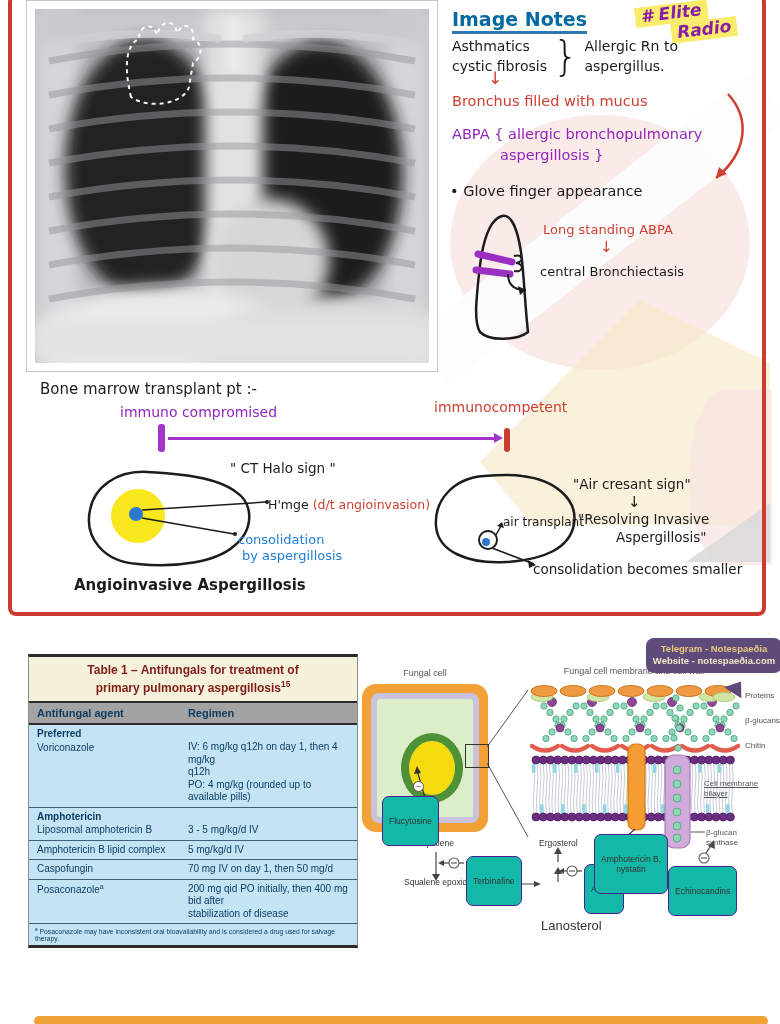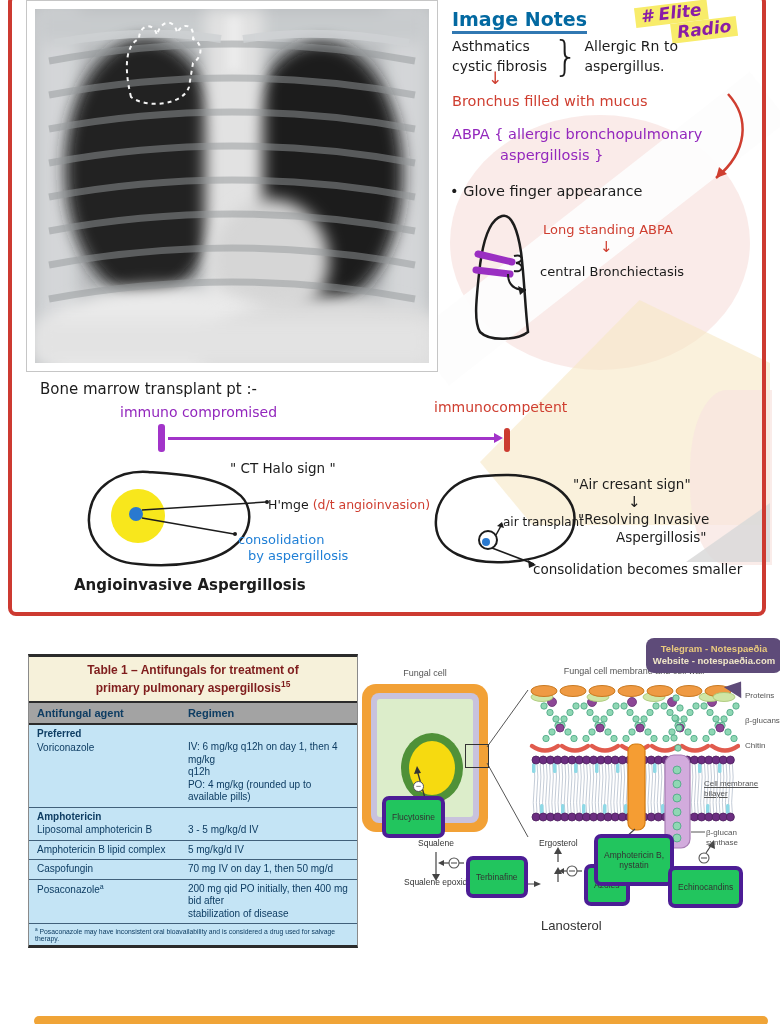--- a/index.html
+++ b/index.html
@@ -67,22 +67,22 @@
 
   
   .dlabel{font-size:9px;color:#555;z-index:3;}
   .sideL{font-size:8px;color:#555;z-index:4;line-height:1.2;}
   .cell-wall{left:362px;top:684px;width:126px;height:148px;background:#f2a136;border-radius:14px;
              padding:9px;box-sizing:border-box;z-index:3;}
   .cell-mem{width:100%;height:100%;background:#c8c2dd;border-radius:8px;padding:6px;box-sizing:border-box;}
   .cell-cyto{width:100%;height:100%;background:#dcedca;border-radius:3px;position:relative;}
   .nucleus{position:absolute;left:24px;top:34px;width:62px;height:70px;background:#4f9138;border-radius:50%;}
   .nucleus .inner{position:absolute;left:8px;top:8px;width:46px;height:54px;background:#f6da10;border-radius:50%;}
-  .pill-label{border:4px solid #4c1d95;border-radius:7px;background:#22c55e;font-size:8.5px;color:#333;
-              padding:12px 6px;z-index:5;white-space:nowrap;}
+  .pill-label{border:1px solid #4c1d95;border-radius:7px;background:#14b8a6;font-size:8.5px;color:#333;
+              padding:19px 6px;z-index:5;white-space:nowrap;}
   .minus-circ{width:9px;height:9px;border:1px solid #555;border-radius:50%;background:#fff;color:#444;
               font-size:9px;line-height:8px;text-align:center;z-index:5;}
   .zoom-box{left:465px;top:744px;width:22px;height:22px;border:1.5px solid #333;z-index:4;}
   .badge{left:646px;top:638px;width:128px;background:#5e4b79;border-radius:8px;padding:5px 4px;
          text-align:center;z-index:6;line-height:1.3;}
   .badge .b1{color:#e9c97c;font-weight:bold;font-size:9.5px;}
   .badge .b2{color:#f0e6c8;font-weight:bold;font-size:9.5px;}
   .badge-tail{left:726px;top:684px;width:0;height:0;border-style:solid;border-width:16px 5px 0 13px;
               border-color:#5e4b79 transparent transparent transparent;transform:rotate(-18deg);z-index:5;}
   .bottom-bar{left:34px;top:1016px;width:734px;height:10px;background:#f0a437;border-radius:5px;z-index:3;}
@@ -199,21 +199,21 @@
     <line x1="66" y1="60" x2="190" y2="52" stroke="#1c1c1c" stroke-width="1.5"></line>
     <circle cx="191" cy="52" r="2" fill="#1c1c1c"></circle>
     <line x1="66" y1="68" x2="158" y2="84" stroke="#1c1c1c" stroke-width="1.5"></line>
     <circle cx="159" cy="84" r="2" fill="#1c1c1c"></circle>
   </svg>
   <div class="abs hand t-z3" style="left:230px;top:460px;font-size:13.5px;">" CT Halo sign "</div>
   <div class="abs hand t-z3" style="left:268px;top:497px;font-size:12.5px;">
     <span>H'mge </span><span class="red">(d/t angioinvasion)</span>
   </div>
   <div class="abs hand blue t-z3" style="left:238px;top:532px;font-size:13px;">consolidation</div>
-  <div class="abs hand blue t-z3" style="left:248px;top:548px;font-size:13px;">by aspergillosis</div>
+  <div class="abs hand blue t-z3" style="left:242px;top:548px;font-size:13px;">by aspergillosis</div>
   <div class="abs hand cap-bold t-z3" style="left:74px;top:576px;font-size:15px;">Angioinvasive Aspergillosis</div>
 
   <svg class="abs t-z3" style="left:424px;top:456px;" width="340" height="132" viewBox="0 0 340 132">
     <path d="M 60 20 C 30 22 10 44 12 70 C 14 96 44 108 82 106 C 120 104 146 92 150 68
              C 154 44 132 24 98 20 C 86 18 72 19 60 20 Z" fill="none" stroke="#1c1c1c" stroke-width="2.5"></path>
     <circle cx="64" cy="84" r="9" fill="#fff" stroke="#1c1c1c" stroke-width="2"></circle>
     <circle cx="62" cy="86" r="4" fill="#2979d0"></circle>
     <line x1="72" y1="79" x2="78" y2="68" stroke="#1c1c1c" stroke-width="1.5"></line>
     <polygon points="78,66 73,70 80,72" fill="#1c1c1c"></polygon>
     <line x1="68" y1="92" x2="110" y2="108" stroke="#1c1c1c" stroke-width="1.5"></line>

